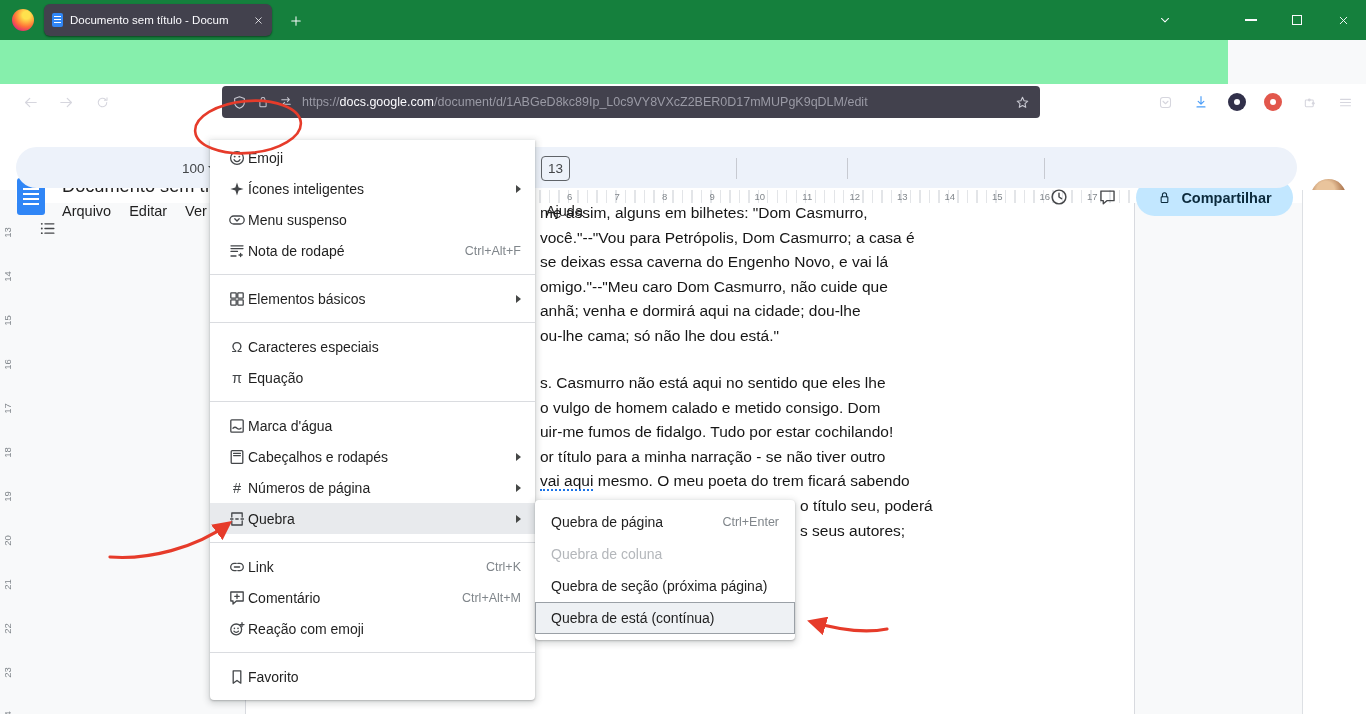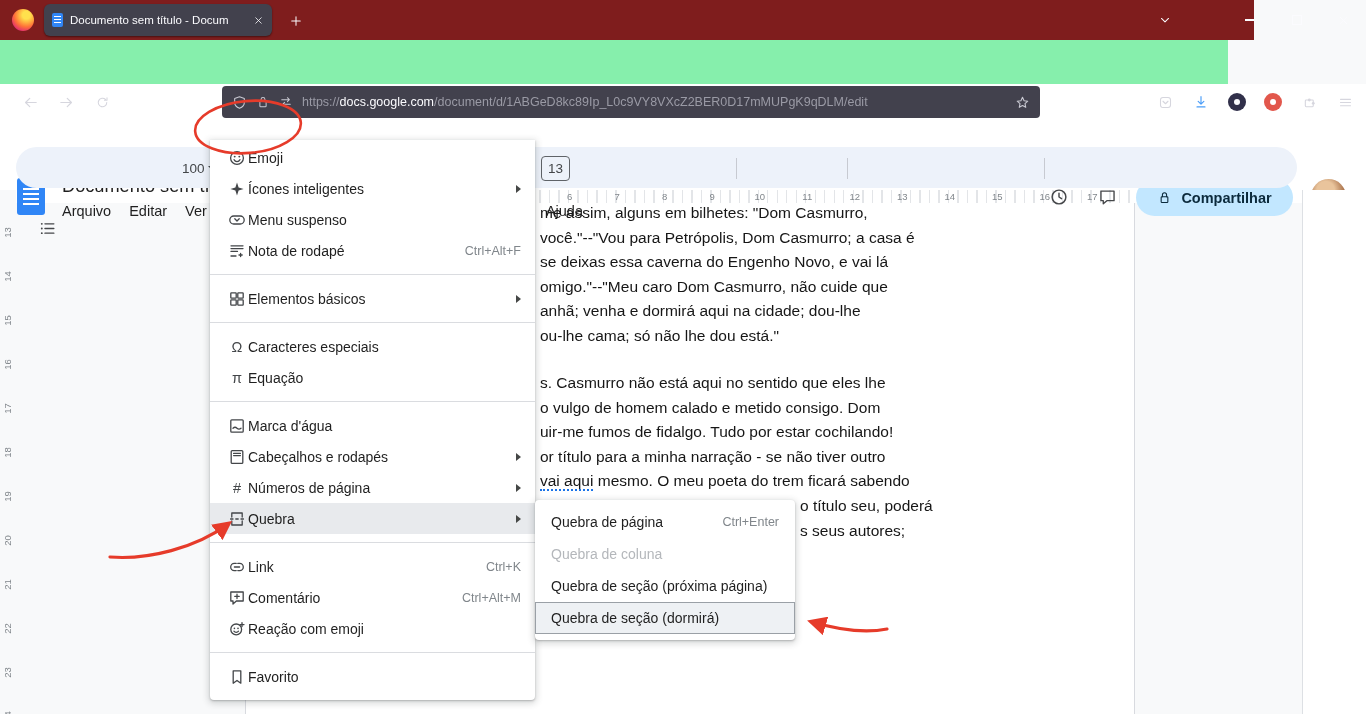--- a/index.html
+++ b/index.html
@@ -1,21 +1,21 @@
 <!DOCTYPE html>
 <html><head>
 <meta charset="utf-8">
 <style>
 *{margin:0;padding:0;box-sizing:border-box}
 html,body{width:1366px;height:714px}
 body{position:relative;overflow:hidden;background:#f8f9fa;font-family:"Liberation Sans",sans-serif;color:#1f1f1f}
 svg.i{fill:none;stroke:currentColor;stroke-width:1.3;stroke-linecap:round;stroke-linejoin:round;display:block}
 
 
-#titlebar{position:absolute;left:0;top:0;width:1254px;height:40px;background:#7f1d1d;z-index:70}
+#titlebar{position:absolute;left:0;top:0;width:1366px;height:40px;background:#15803d;z-index:70}
 #fflogo{position:absolute;left:12px;top:9px;width:22px;height:22px;border-radius:50%;
  background:radial-gradient(circle at 65% 28%,#ffe14d 0 18%,#ffb040 35%,#ff7139 55%,#e3306e 78%,#8e2c91 100%)}
 #tab{position:absolute;left:44px;top:4px;width:228px;height:32px;background:#42414d;border-radius:6px;
  display:flex;align-items:center;gap:7px;padding:0 8px;color:#fbfbfe;font-size:11.5px;box-shadow:0 1px 2px rgba(0,0,0,.45)}
 .dfav{width:11px;height:14px;border-radius:2px;background:#3086f6;position:relative;flex:0 0 auto}
 .dfav::after{content:"";position:absolute;left:2px;top:3px;right:2px;height:8px;
  background:repeating-linear-gradient(#fff 0 1px,transparent 1px 3px)}
 #tab .t{white-space:nowrap;overflow:hidden;flex:1}
 .tbtn{display:flex;align-items:center;justify-content:center;color:#fbfbfe}
 #newtab{position:absolute;left:283px;top:8px;width:26px;height:26px}
@@ -860,21 +860,21 @@
     <span class="lbl">Quebra de página</span>
     <span class="sc">Ctrl+Enter</span>
   </div>
   <div class="smi disabled">
     <span class="lbl">Quebra de coluna</span>
   </div>
   <div class="smi">
     <span class="lbl">Quebra de seção (próxima página)</span>
   </div>
   <div class="smi hl">
-    <span class="lbl">Quebra de seção (dormirá)</span>
+    <span class="lbl">Quebra de está (contínua)</span>
   </div>
 </div>
 
 <svg id="annotations" width="1366" height="714">
   <defs>
     <marker id="ah" markerWidth="6" markerHeight="6" refX="4.4" refY="3" orient="auto">
       <path d="M0 0 L6 3 L0 6 Z" fill="#e63b2a"></path>
     </marker>
   </defs>
   <ellipse cx="248" cy="127" rx="53" ry="26" fill="none" stroke="#e63b2a" stroke-width="2.6" transform="rotate(-5 248 127)"></ellipse>

